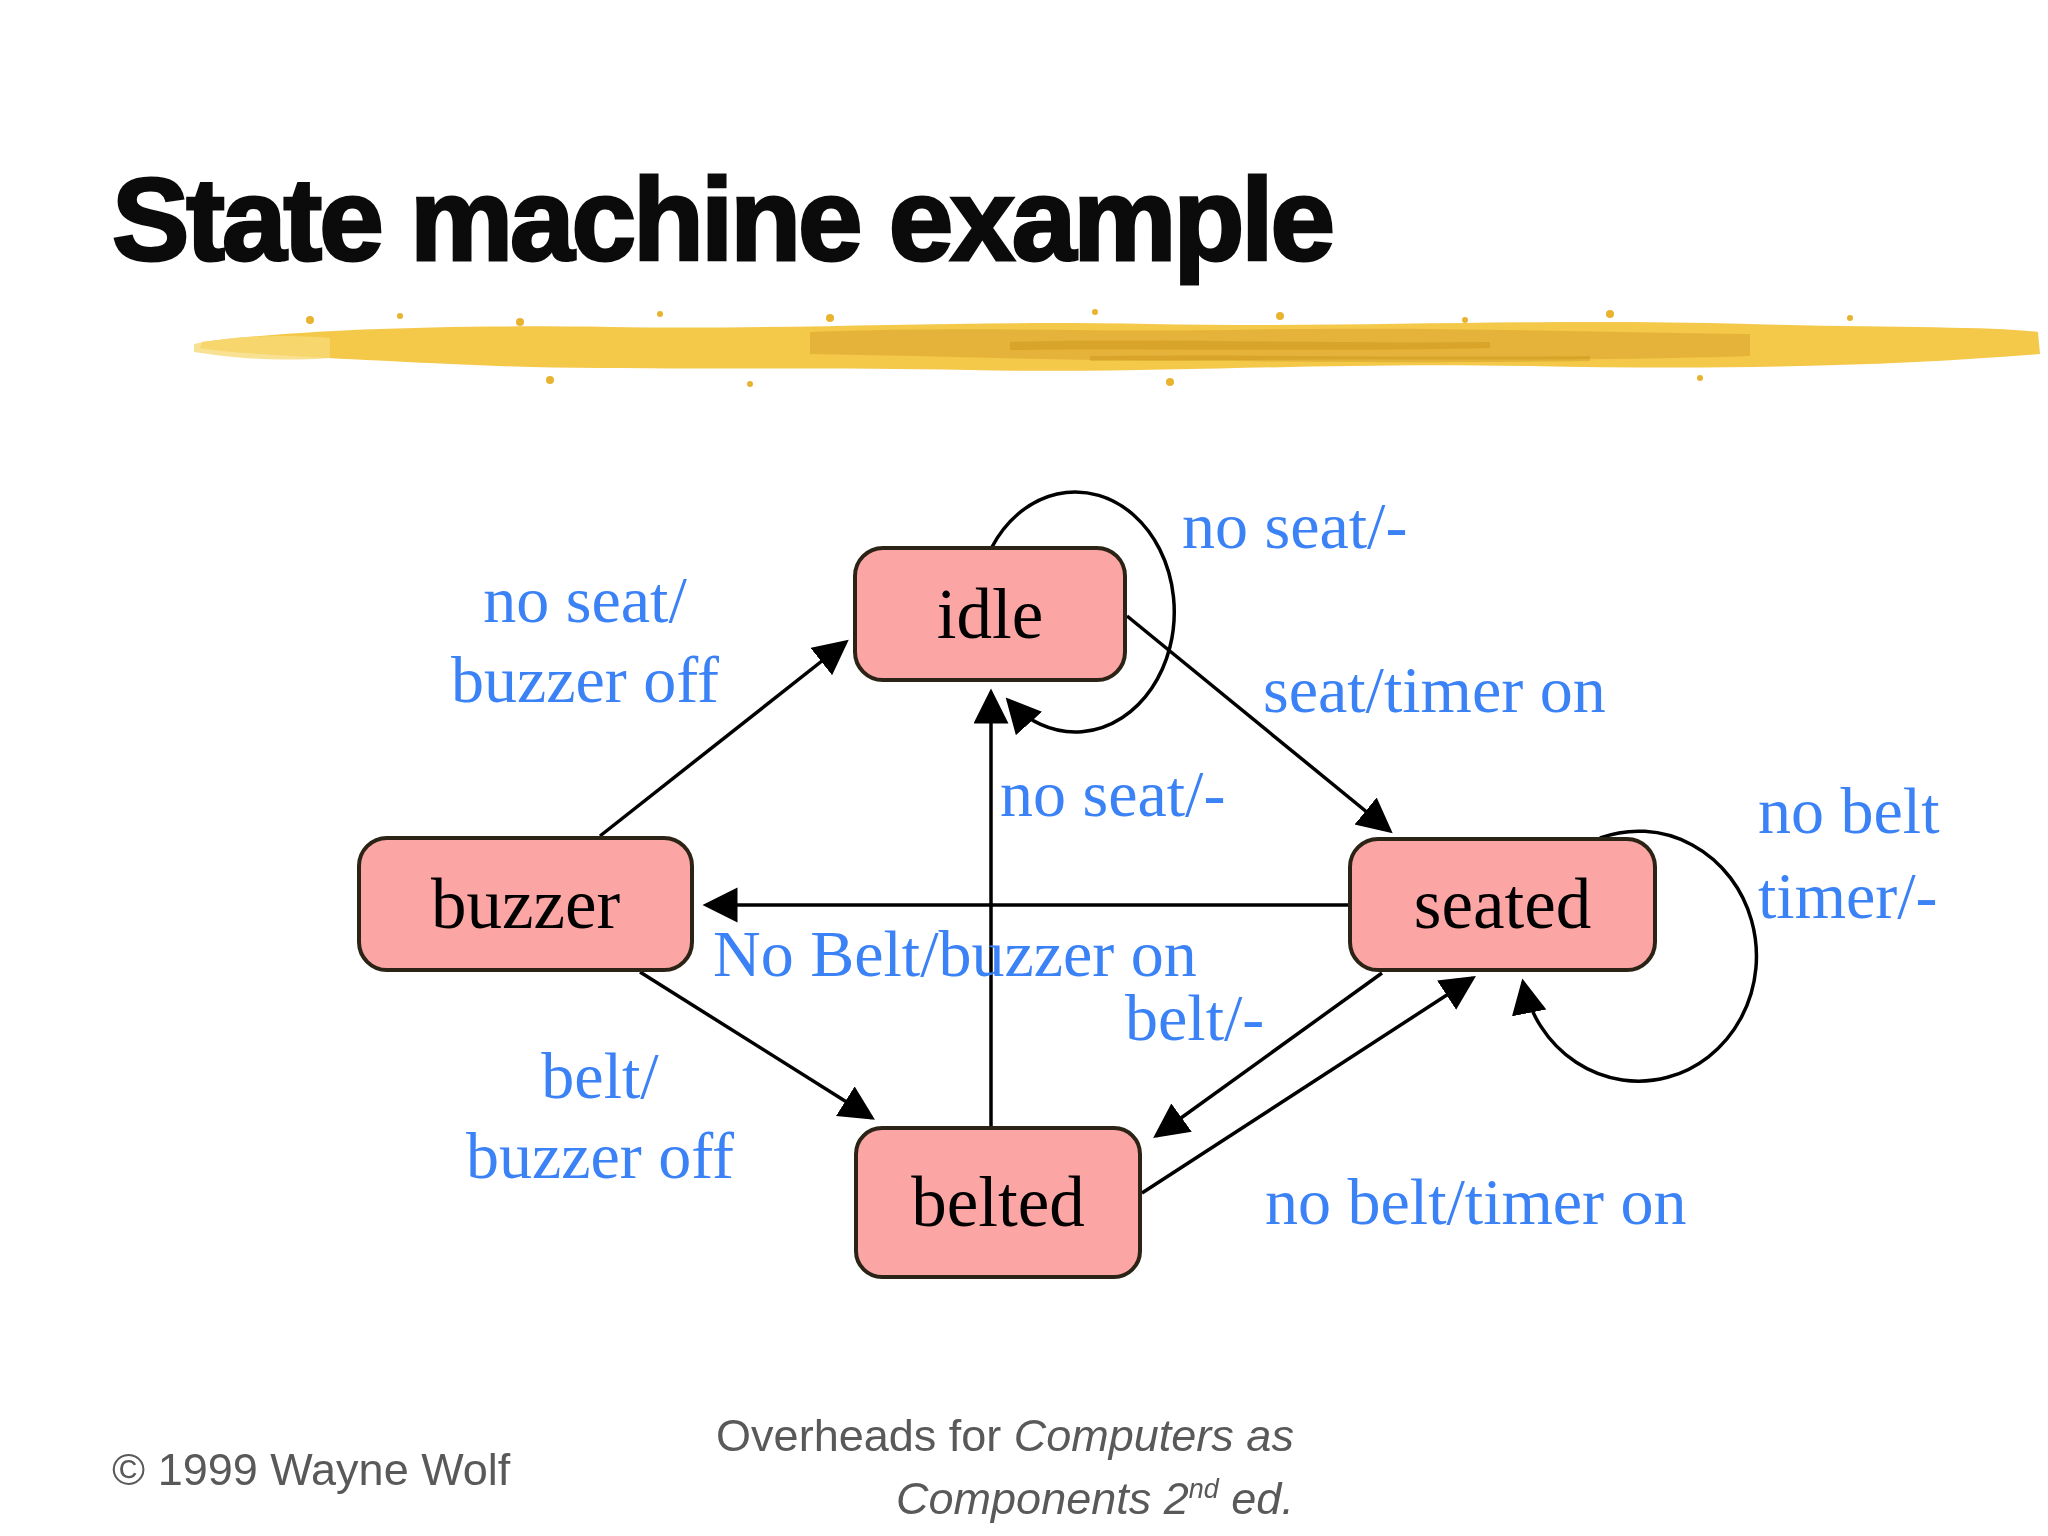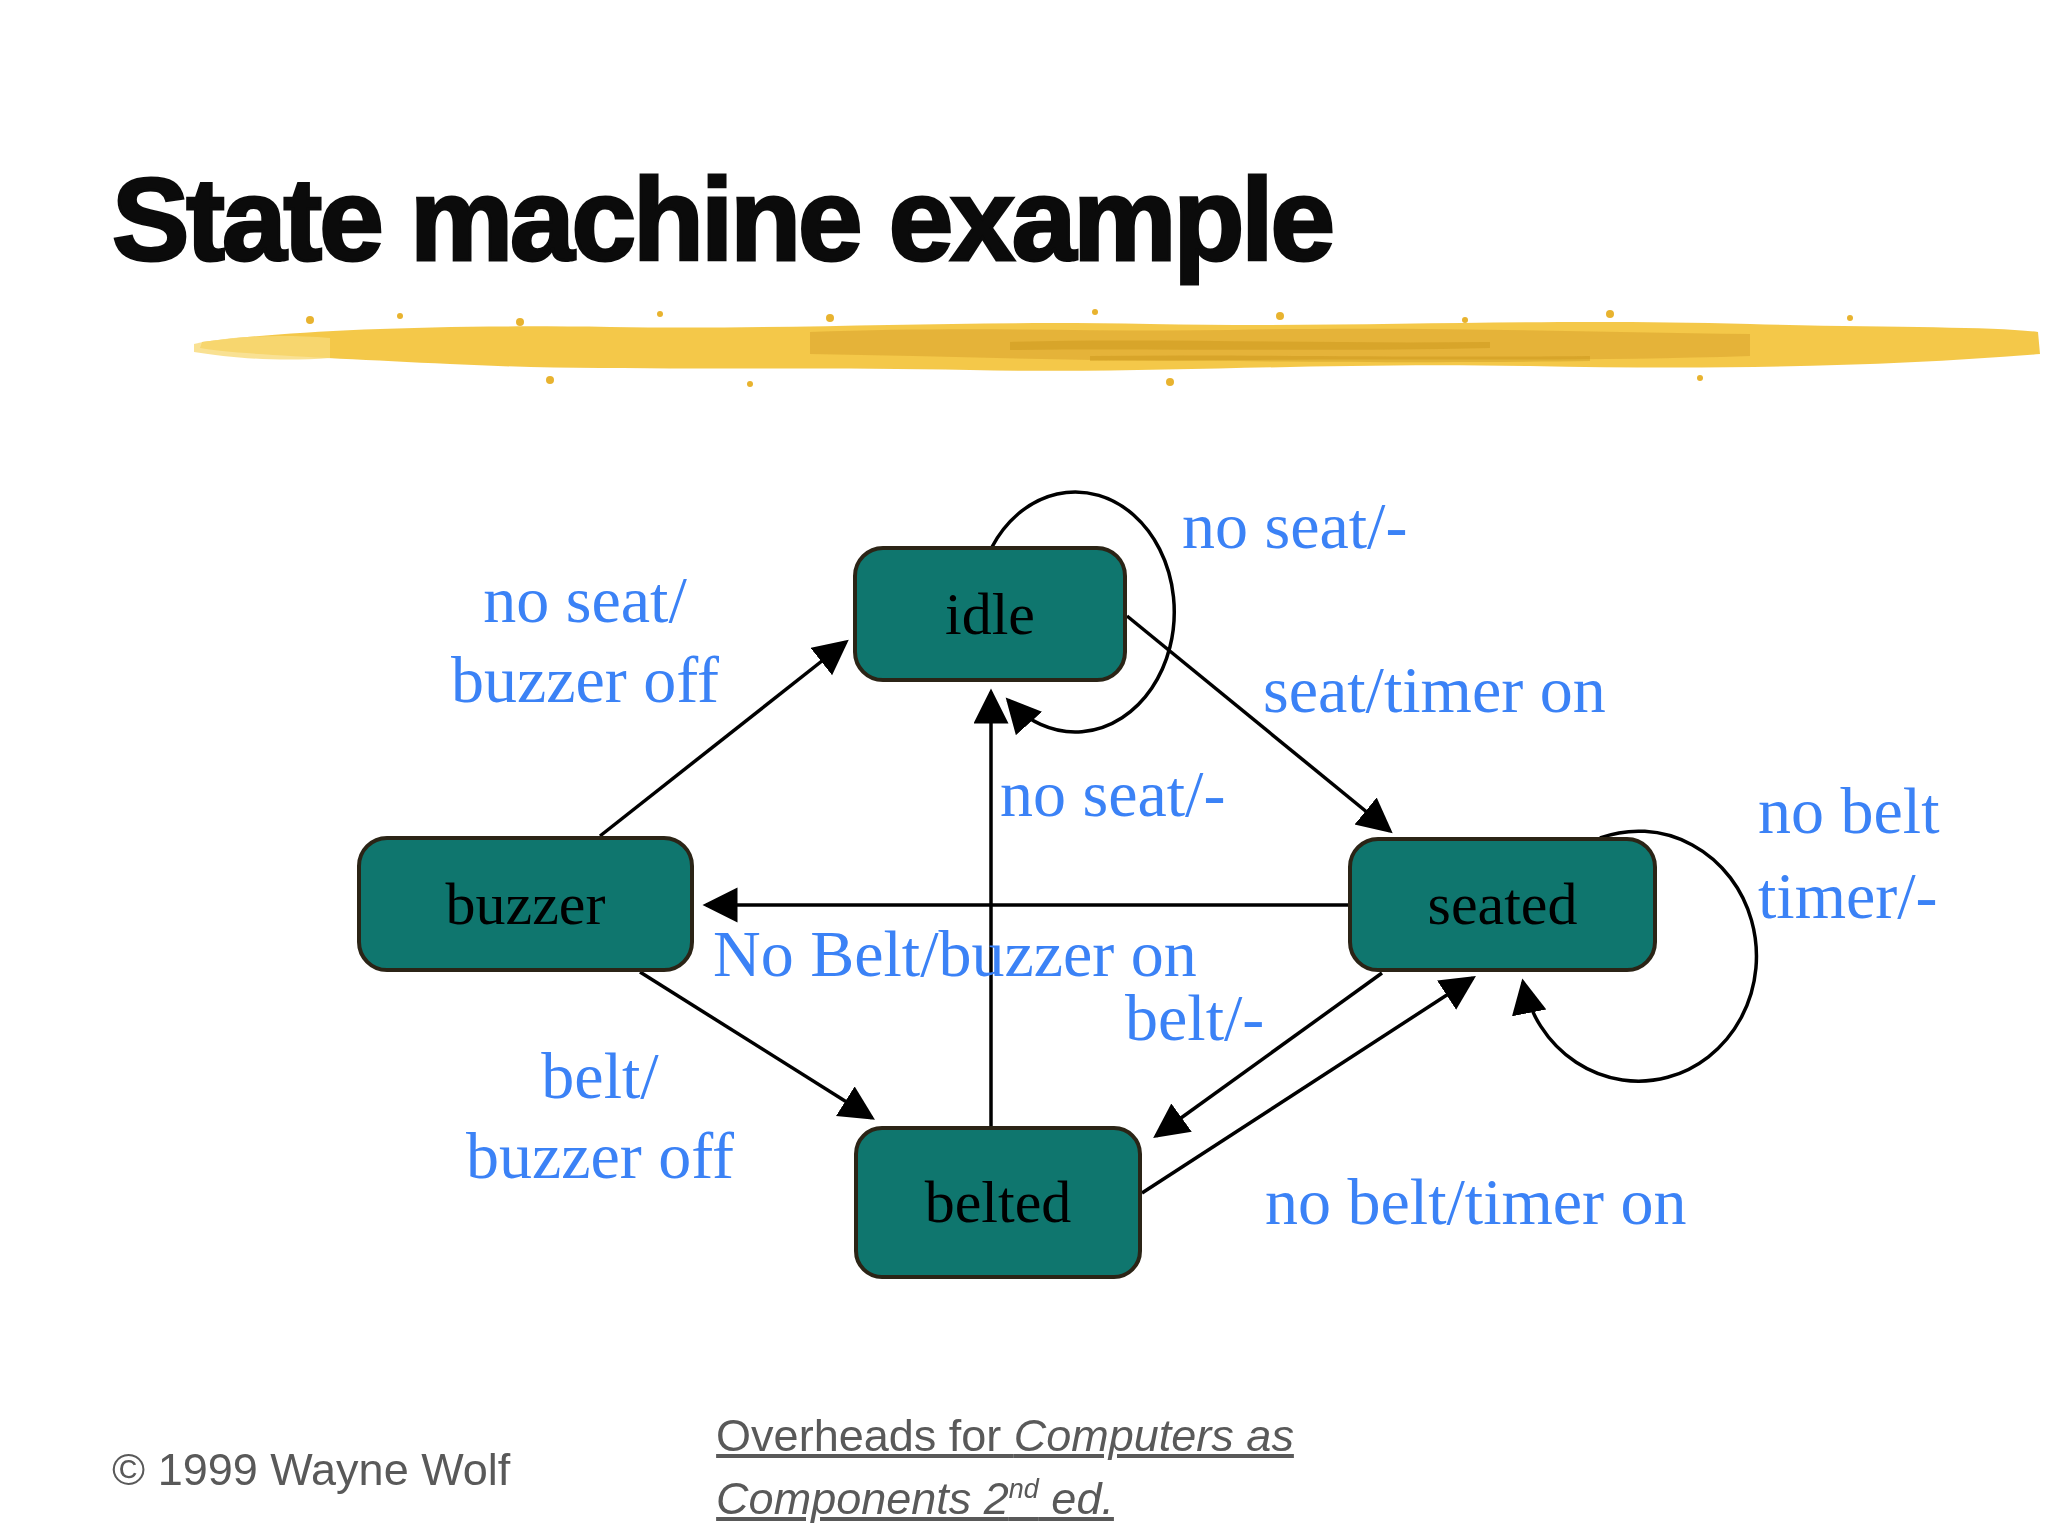--- a/index.html
+++ b/index.html
@@ -17,26 +17,26 @@
     color:#0b0b0b;
     -webkit-text-stroke:3px #0b0b0b;
     white-space:nowrap;
     margin:0;
   }
   .brush{position:absolute;left:190px;top:298px;width:1860px;height:100px;}
   .edges{position:absolute;left:0;top:0;width:2048px;height:1536px;}
   .state{
     position:absolute;
     box-sizing:border-box;
-    background:#0f766e;
+    background:#fca5a5;
     border:4px solid #2B2416;
     border-radius:30px;
     display:flex;align-items:center;justify-content:center;
     font-family:"Liberation Serif","DejaVu Serif",serif;
-    font-size:60px;color:#000;
+    font-size:71px;color:#000;
   }
   .state-idle  {left:853px; top:546px; width:274px;height:136px;}
   .state-buzzer{left:357px; top:836px; width:337px;height:136px;}
   .state-seated{left:1348px;top:837px; width:309px;height:135px;}
   .state-belted{left:854px; top:1126px;width:288px;height:153px;border-radius:28px;}
   .tlabel{
     position:absolute;
     font-family:"Liberation Serif","DejaVu Serif",serif;
     font-size:66px;line-height:80px;color:#3b82f6;
     white-space:nowrap;
@@ -52,21 +52,21 @@
   .lbl-seated-belted{left:1125px;top:978px;}
   .lbl-belted-seated{left:1265px;top:1162px;}
   .footer-left{
     position:absolute;left:112px;top:1444px;
     font-size:45px;color:#595959;white-space:nowrap;
   }
   .footer-center{
     position:absolute;left:1005px;top:1404px;
     transform:translateX(-50%);
     font-size:45px;line-height:63px;color:#595959;
-    text-align:left;white-space:nowrap;text-decoration:underline;
+    text-align:right;white-space:nowrap;
   }
   .footer-center sup{font-size:60%;line-height:0;}
 </style>
 </head>
 <body>
 
 <div class="slide">
 
   <h1 class="title">State machine example</h1>
 

